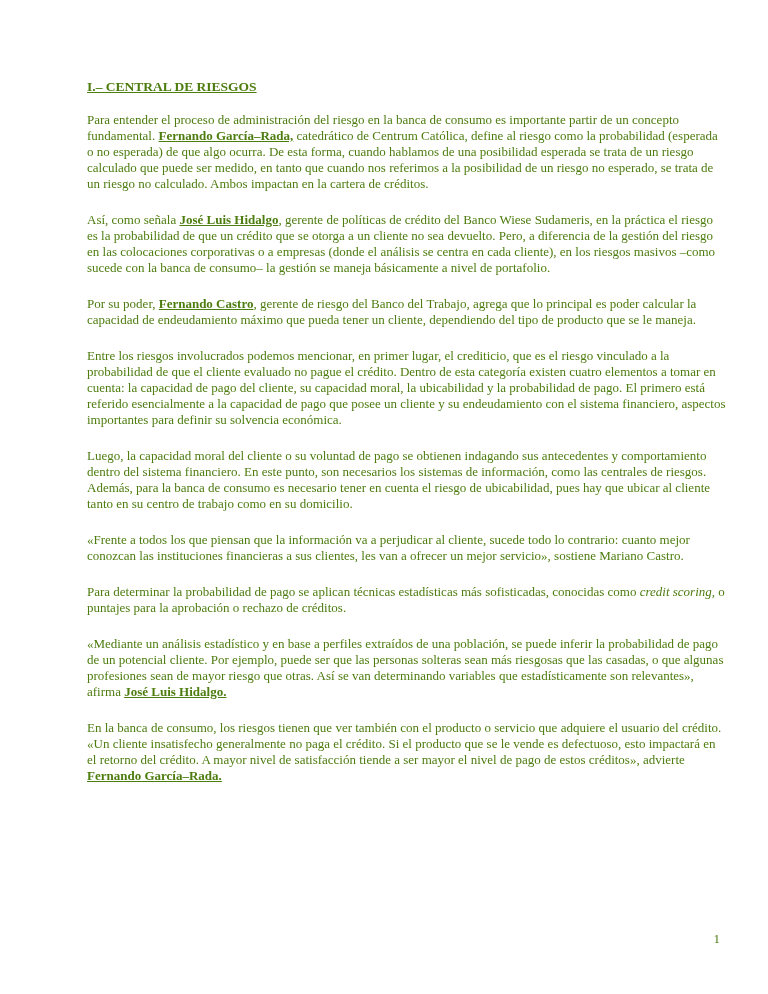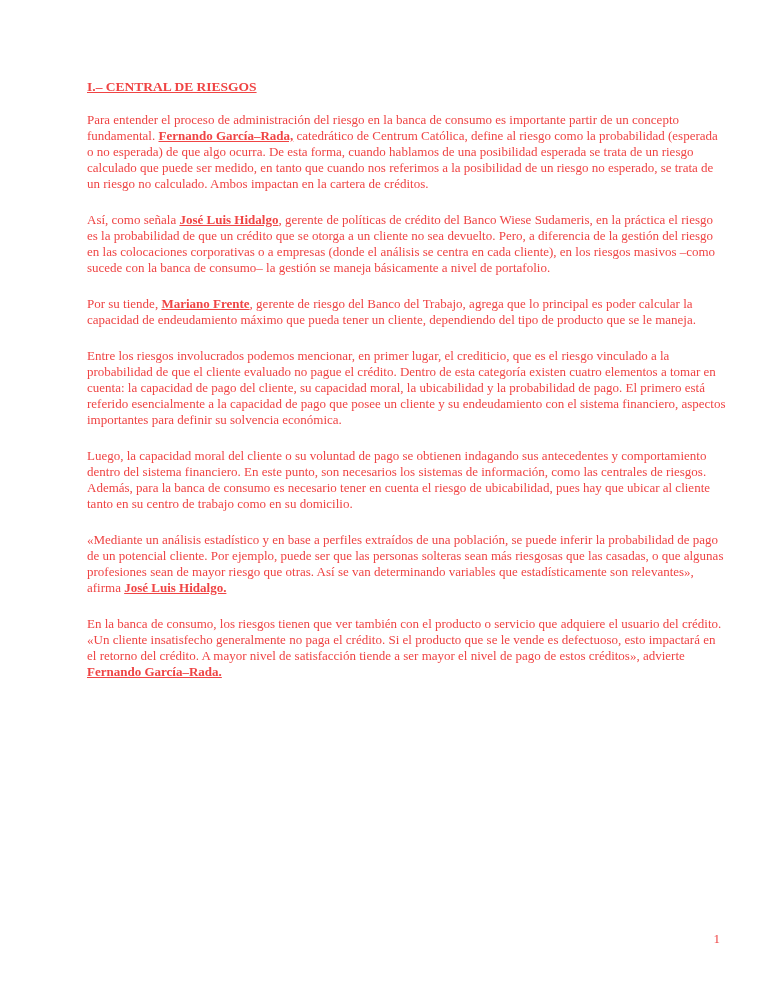--- a/index.html
+++ b/index.html
@@ -7,21 +7,21 @@
     padding: 0;
     background: #ffffff;
   }
   .page {
     position: relative;
     width: 768px;
     height: 994px;
     background: #ffffff;
     overflow: hidden;
     font-family: "Liberation Serif", "DejaVu Serif", serif;
-    color: #ef4444;
+    color: #4d7c0f;
   }
   .content {
     position: absolute;
     top: 79px;
     left: 87px;
     width: 640px;
     font-size: 13px;
     line-height: 16px;
     text-align: left;
   }
@@ -61,28 +61,30 @@
 
 <div class="page">
   <div class="content">
 
     <h1 class="doc-title">I.– CENTRAL DE RIESGOS</h1>
 
     <p class="para"><span>Para entender el proceso de administración del riesgo en la banca de consumo es importante partir de un concepto fundamental. </span><span class="bu">Fernando García–Rada,</span><span> catedrático de Centrum Católica, define al riesgo como la probabilidad (esperada o no esperada) de que algo ocurra. De esta forma, cuando hablamos de una posibilidad esperada se trata de un riesgo calculado que puede ser medido, en tanto que cuando nos referimos a la posibilidad de un riesgo no esperado, se trata de un riesgo no calculado. Ambos impactan en la cartera de créditos.</span></p>
 
     <p class="para"><span>Así, como señala </span><span class="bu">José Luis Hidalgo</span><span>, gerente de políticas de crédito del Banco Wiese Sudameris, en la práctica el riesgo es la probabilidad de que un crédito que se otorga a un cliente no sea devuelto. Pero, a diferencia de la gestión del riesgo en las colocaciones corporativas o a empresas (donde el análisis se centra en cada cliente), en los riesgos masivos –como sucede con la banca de consumo– la gestión se maneja básicamente a nivel de portafolio.</span></p>
 
-    <p class="para"><span>Por su tiende, </span><span class="bu">Mariano Frente</span><span>, gerente de riesgo del Banco del Trabajo, agrega que lo principal es poder calcular la capacidad de endeudamiento máximo que pueda tener un cliente, dependiendo del tipo de producto que se le maneja.</span></p>
+    <p class="para"><span>Por su poder, </span><span class="bu">Fernando Castro</span><span>, gerente de riesgo del Banco del Trabajo, agrega que lo principal es poder calcular la capacidad de endeudamiento máximo que pueda tener un cliente, dependiendo del tipo de producto que se le maneja.</span></p>
 
     <p class="para"><span>Entre los riesgos involucrados podemos mencionar, en primer lugar, el crediticio, que es el riesgo vinculado a la probabilidad de que el cliente evaluado no pague el crédito. Dentro de esta categoría existen cuatro elementos a tomar en cuenta: la capacidad de pago del cliente, su capacidad moral, la ubicabilidad y la probabilidad de pago. El primero está referido esencialmente a la capacidad de pago que posee un cliente y su endeudamiento con el sistema financiero, aspectos importantes para definir su solvencia económica.</span></p>
 
     <p class="para"><span>Luego, la capacidad moral del cliente o su voluntad de pago se obtienen indagando sus antecedentes y comportamiento dentro del sistema financiero. En este punto, son necesarios los sistemas de información, como las centrales de riesgos. Además, para la banca de consumo es necesario tener en cuenta el riesgo de ubicabilidad, pues hay que ubicar al cliente tanto en su centro de trabajo como en su domicilio.</span></p>
 
+    <p class="para"><span>«Frente a todos los que piensan que la información va a perjudicar al cliente, sucede todo lo contrario: cuanto mejor conozcan las instituciones financieras a sus clientes, les van a ofrecer un mejor servicio», sostiene Mariano Castro.</span></p>
 
 
+    <p class="para"><span>Para determinar la probabilidad de pago se aplican técnicas estadísticas más sofisticadas, conocidas como </span><span class="it">credit scoring</span><span>, o puntajes para la aprobación o rechazo de créditos.</span></p>
 
     <p class="para"><span>«Mediante un análisis estadístico y en base a perfiles extraídos de una población, se puede inferir la probabilidad de pago de un potencial cliente. Por ejemplo, puede ser que las personas solteras sean más riesgosas que las casadas, o que algunas profesiones sean de mayor riesgo que otras. Así se van determinando variables que estadísticamente son relevantes», afirma </span><span class="bu">José Luis Hidalgo.</span></p>
 
     <p class="para"><span>En la banca de consumo, los riesgos tienen que ver también con el producto o servicio que adquiere el usuario del crédito. «Un cliente insatisfecho generalmente no paga el crédito. Si el producto que se le vende es defectuoso, esto impactará en el retorno del crédito. A mayor nivel de satisfacción tiende a ser mayor el nivel de pago de estos créditos», advierte </span><span class="bu">Fernando García–Rada.</span></p>
 
 
   </div>
 
   <div class="page-number">1</div>
 </div>

